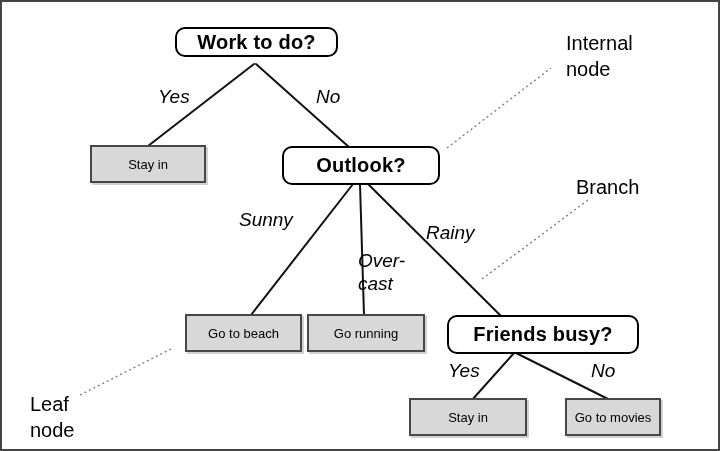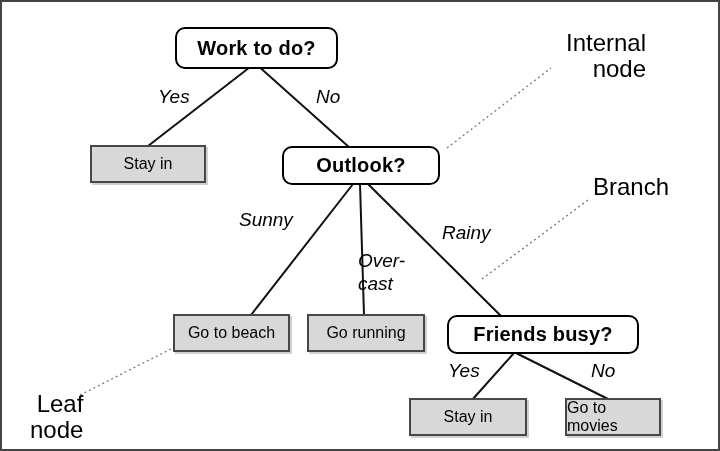--- a/index.html
+++ b/index.html
@@ -33,36 +33,35 @@
     letter-spacing: 0.2px;
   }
   .leaf {
     position: absolute;
     box-sizing: border-box;
     background: #d8d8d8;
     border: 2px solid #474747;
     display: flex;
     align-items: center;
     justify-content: center;
-    font-size: 16px;
+    font-size: 13px;
     box-shadow: 2px 2px 0 rgba(0,0,0,0.18);
   }
   .blabel {
     position: absolute;
     font-size: 19px;
     line-height: 23px;
     white-space: nowrap;
     font-style: italic;
   }
   .annot {
     position: absolute;
-    font-size: 24px;
+    font-size: 20px;
     line-height: 26px;
     white-space: nowrap;
-    text-align: right;
   }
   .annot span, .blabel span { display: block; }
 </style>
 </head>
 <body>
 
 <div class="frame">
 
   <svg class="edges" viewBox="0 0 716 447" xmlns="http://www.w3.org/2000/svg">
 
@@ -72,58 +71,58 @@
     <line x1="358" y1="182" x2="362" y2="313" stroke="#111111" stroke-width="2" stroke-linecap="round"></line>
     <line x1="366" y1="182" x2="499" y2="314" stroke="#111111" stroke-width="2" stroke-linecap="round"></line>
     <line x1="512" y1="351" x2="470" y2="398" stroke="#111111" stroke-width="2" stroke-linecap="round"></line>
     <line x1="514" y1="351" x2="608" y2="398" stroke="#111111" stroke-width="2" stroke-linecap="round"></line>
 
     <line x1="445" y1="146" x2="549" y2="66" stroke="#777777" stroke-width="1.3" stroke-dasharray="2 3"></line>
     <line x1="480" y1="277" x2="586" y2="198" stroke="#777777" stroke-width="1.3" stroke-dasharray="2 3"></line>
     <line x1="78" y1="393" x2="169" y2="347" stroke="#777777" stroke-width="1.3" stroke-dasharray="2 3"></line>
   </svg>
 
-  <div class="qnode" style="left:173px; top:25px; width:163px; height:42px;">Work to do?</div>
+  <div class="qnode" style="left:173px; top:25px; width:163px; height:30px;">Work to do?</div>
 
   <div class="qnode" style="left:280px; top:144px; width:158px; height:39px;">Outlook?</div>
 
   <div class="qnode" style="left:445px; top:313px; width:192px; height:39px;">Friends busy?</div>
 
   <div class="leaf" style="left:88px; top:143px; width:116px; height:38px;">Stay in</div>
 
-  <div class="leaf" style="left:171px; top:312px; width:117px; height:38px;">Go to beach</div>
+  <div class="leaf" style="left:183px; top:312px; width:117px; height:38px;">Go to beach</div>
 
   <div class="leaf" style="left:305px; top:312px; width:118px; height:38px;">Go running</div>
 
   <div class="leaf" style="left:407px; top:396px; width:118px; height:38px;">Stay in</div>
 
   <div class="leaf" style="left:563px; top:396px; width:96px; height:38px;">Go to movies</div>
 
   <div class="blabel" style="left:156px; top:83px;">Yes</div>
 
   <div class="blabel" style="left:314px; top:83px;">No</div>
 
   <div class="blabel" style="left:237px; top:206px;">Sunny</div>
 
   <div class="blabel" style="left:356px; top:247px;">
     <span>Over-</span>
     <span>cast</span>
   </div>
 
-  <div class="blabel" style="left:424px; top:219px;margin-left:16px;">Rainy</div>
+  <div class="blabel" style="left:424px; top:219px;">Rainy</div>
 
   <div class="blabel" style="left:446px; top:357px;">Yes</div>
 
   <div class="blabel" style="left:589px; top:357px;">No</div>
 
   <div class="annot" style="left:564px; top:28px;">
     <span>Internal</span>
     <span>node</span>
   </div>
 
-  <div class="annot" style="left:591px; top:172px;">Branch</div>
+  <div class="annot" style="left:574px; top:172px;">Branch</div>
 
   <div class="annot" style="left:28px; top:368px;margin-top:21px;">
     <span>Leaf</span>
     <span>node</span>
   </div>
 
 </div>
 
 </body></html>

